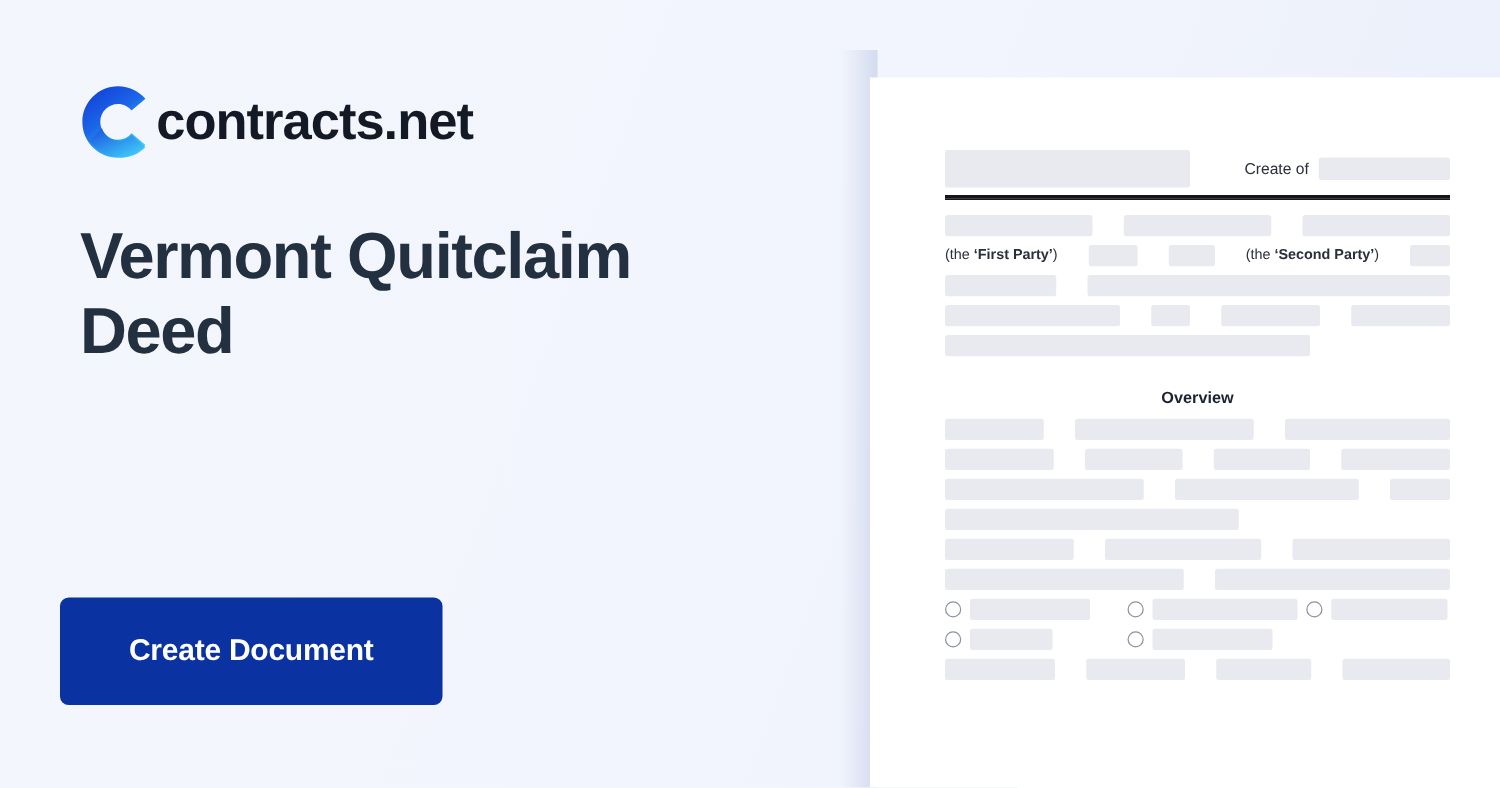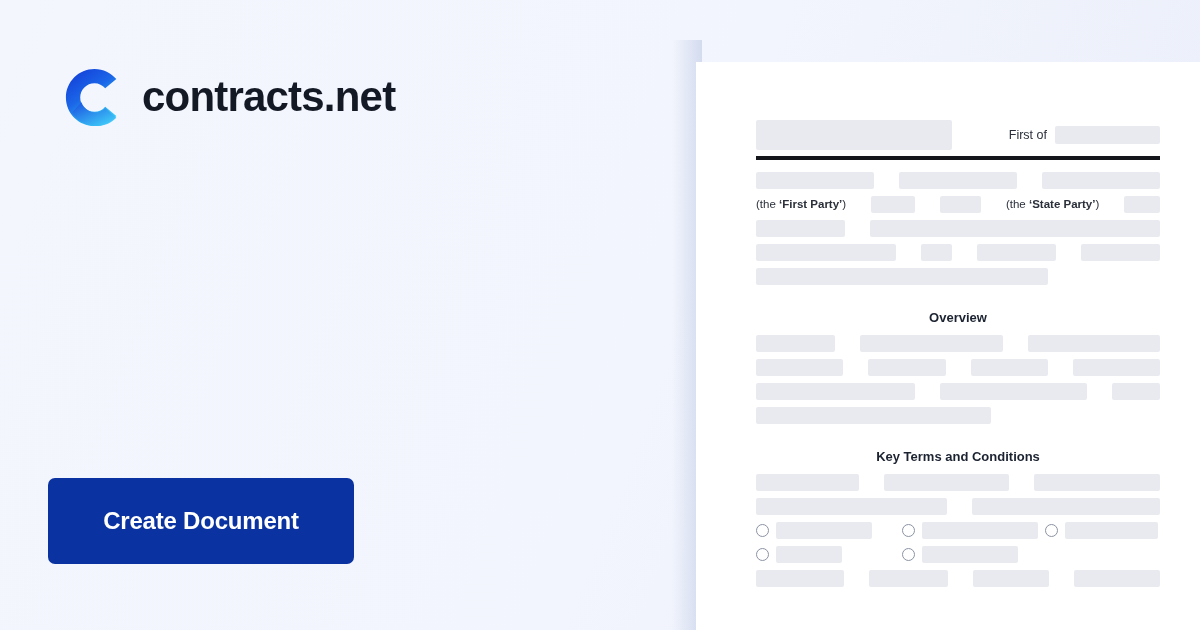--- a/index.html
+++ b/index.html
@@ -30,21 +30,20 @@
     top: 0;
     width: 700px;
     height: 630px;
     box-sizing: border-box;
     padding: 62px 0 0 64px;
   }
 
   .brand {
     display: flex;
     align-items: center;
-    gap: 17px;
     height: 70px;
   }
   .brand-mark {
     width: 61px;
     height: 61px;
     flex: 0 0 61px;
     display: block;
   }
   .brand-name {
     font-size: 42px;
@@ -209,52 +208,53 @@
             <stop offset="0%" stop-color="#1b52e0"></stop>
             <stop offset="100%" stop-color="#43d6fb"></stop>
           </linearGradient>
         </defs>
         <path d="M32 2 C15.4 2 2 15.4 2 32 C2 48.6 15.4 62 32 62 C41.2 62 49.4 57.9 54.9 51.4 L43.2 41.6 C40.5 44.9 36.5 47 32 47 C23.7 47 17 40.3 17 32 C17 23.7 23.7 17 32 17 C36.5 17 40.5 19.1 43.2 22.4 L54.9 12.6 C49.4 6.1 41.2 2 32 2 Z" fill="url(#cgrad)"></path>
         <path d="M8.5 47.5 C13.8 56.2 23.2 62 34 62 C42.2 62 49.6 58.6 54.9 53.2 L43.2 43.4 C40.6 46.1 37 47.8 33 47.8 C26.2 47.8 20.4 43.3 18.4 37.1 Z" fill="url(#cgrad2)" opacity="0.92"></path>
       </svg>
       <div class="brand-name">contracts.net</div>
     </div>
 
+    <h1 class="page-title">Vermont Quitclaim Deed</h1>
 
     <div class="cta-wrap">
       <button class="cta-button">Create Document</button>
     </div>
   </div>
 
   <div class="doc-shadow"></div>
 
   <div class="doc-panel">
     <div class="doc-inner">
 
       <div class="doc-head-row">
         <span class="ph ph-title"></span>
         <span class="state-group">
-          <span class="state-label">First of</span>
+          <span class="state-label">Create of</span>
           <span class="ph ph-state"></span>
         </span>
       </div>
 
       <div class="doc-rule"></div>
 
       <div class="ph-row">
         <span class="ph" style="width:130px"></span>
         <span class="ph" style="width:131px"></span>
         <span class="ph" style="width:130px"></span>
       </div>
 
       <div class="ph-row">
         <span class="party-label"><span>(the </span><b>‘First Party’</b><span>)</span></span>
         <span class="ph" style="width:68px"></span>
         <span class="ph" style="width:65px"></span>
-        <span class="party-label"><span>(the </span><b>‘State Party’</b><span>)</span></span>
+        <span class="party-label"><span>(the </span><b>‘Second Party’</b><span>)</span></span>
         <span class="ph" style="width:56px"></span>
       </div>
 
       <div class="ph-row">
         <span class="ph" style="width:93px"></span>
         <span class="ph" style="width:304px"></span>
       </div>
 
       <div class="ph-row">
         <span class="ph" style="width:163px"></span>
@@ -282,21 +282,20 @@
       </div>
       <div class="ph-row">
         <span class="ph" style="width:175px"></span>
         <span class="ph" style="width:162px"></span>
         <span class="ph" style="width:53px"></span>
       </div>
       <div class="ph-row">
         <span class="ph" style="width:235px"></span>
       </div>
 
-      <div class="sec-heading">Key Terms and Conditions</div>
 
       <div class="ph-row">
         <span class="ph" style="width:113px"></span>
         <span class="ph" style="width:138px"></span>
         <span class="ph" style="width:139px"></span>
       </div>
       <div class="ph-row">
         <span class="ph" style="width:200px"></span>
         <span class="ph" style="width:197px"></span>
       </div>

